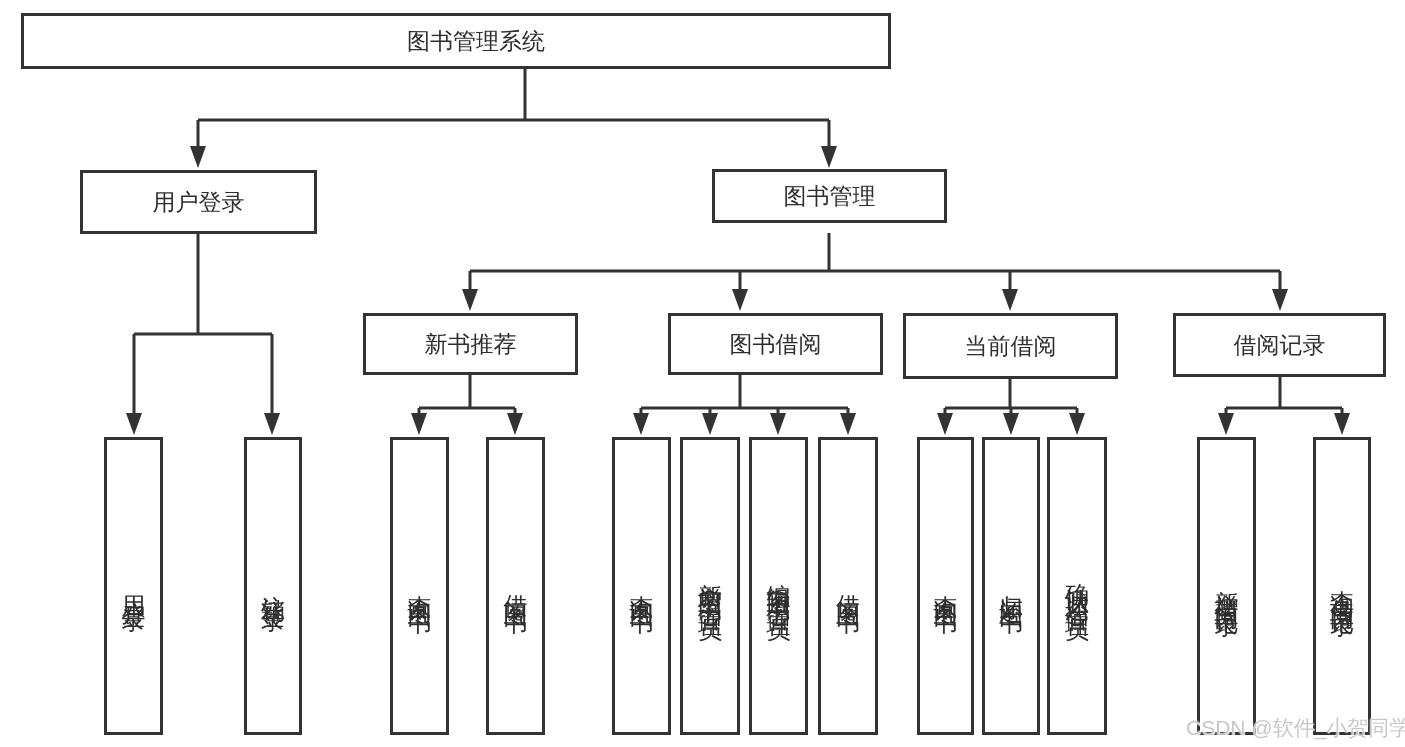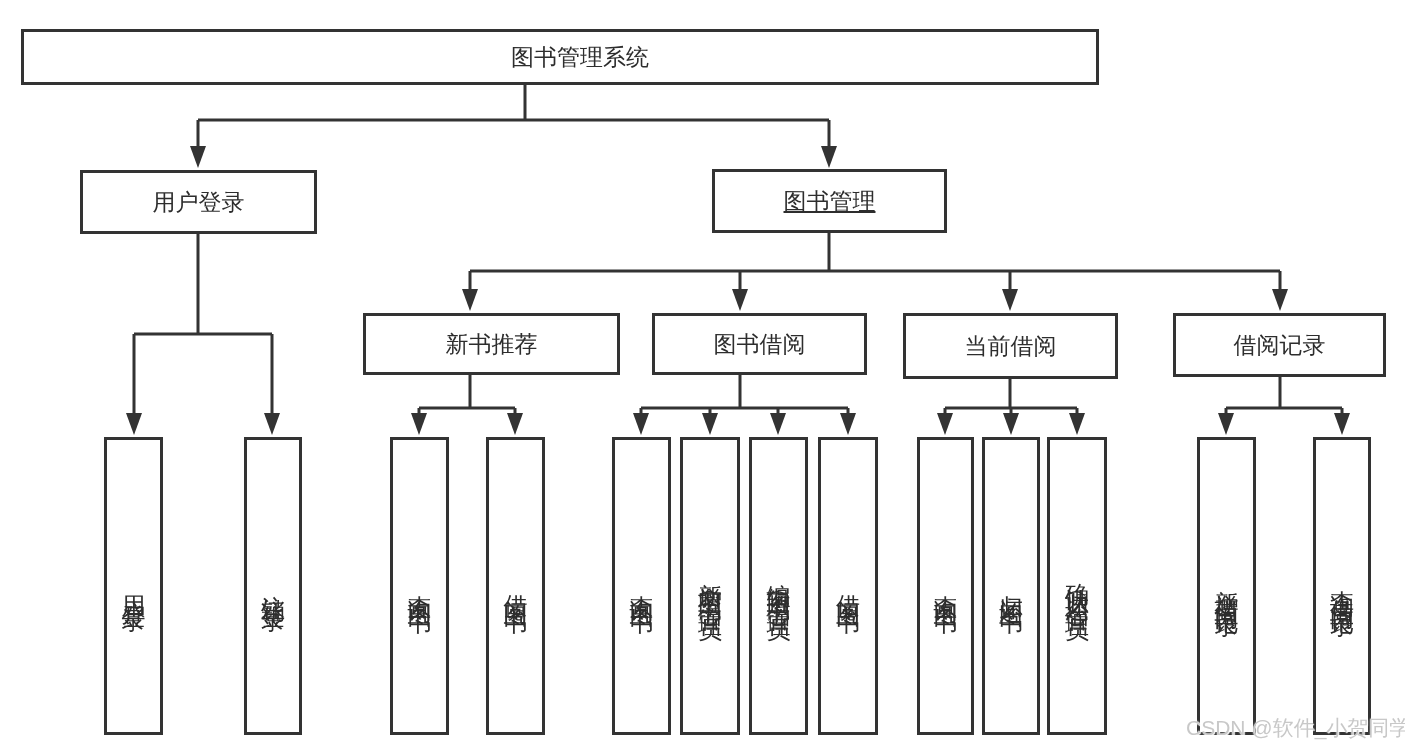--- a/index.html
+++ b/index.html
@@ -80,27 +80,27 @@
       <polygon points="770,413 786,413 778,435"></polygon>
       <polygon points="840,413 856,413 848,435"></polygon>
       <polygon points="937,413 953,413 945,435"></polygon>
       <polygon points="1003,413 1019,413 1011,435"></polygon>
       <polygon points="1069,413 1085,413 1077,435"></polygon>
       <polygon points="1218,413 1234,413 1226,435"></polygon>
       <polygon points="1334,413 1350,413 1342,435"></polygon>
     </g>
   </svg>
 
-  <div class="box" style="left:21px; top:29px; width:1078px; height:56px;padding-left:40px;">图书管理系统</div>
+  <div class="box" style="left:21px; top:13px; width:870px; height:56px;padding-left:40px;">图书管理系统</div>
 
   <div class="box" style="left:80px; top:170px; width:237px; height:64px;">用户登录</div>
-  <div class="box" style="left:712px; top:169px; width:235px; height:64px;text-decoration:underline;">图书管理</div>
+  <div class="box" style="left:712px; top:169px; width:235px; height:54px;">图书管理</div>
 
-  <div class="box" style="left:363px; top:313px; width:257px; height:62px;">新书推荐</div>
-  <div class="box" style="left:652px; top:313px; width:215px; height:62px;">图书借阅</div>
+  <div class="box" style="left:363px; top:313px; width:215px; height:62px;">新书推荐</div>
+  <div class="box" style="left:668px; top:313px; width:215px; height:62px;">图书借阅</div>
   <div class="box" style="left:903px; top:313px; width:215px; height:66px;">当前借阅</div>
   <div class="box" style="left:1173px; top:313px; width:213px; height:64px;">借阅记录</div>
 
   <div class="box leaf" style="left:104px; top:437px; width:59px; height:298px;">用户登录</div>
   <div class="box leaf" style="left:244px; top:437px; width:58px; height:298px;">注销登录</div>
 
   <div class="box leaf" style="left:390px; top:437px; width:59px; height:298px;">查询图书</div>
   <div class="box leaf" style="left:486px; top:437px; width:59px; height:298px;">借阅图书</div>
 
   <div class="box leaf" style="left:612px; top:437px; width:59px; height:298px;">查询图书</div>

